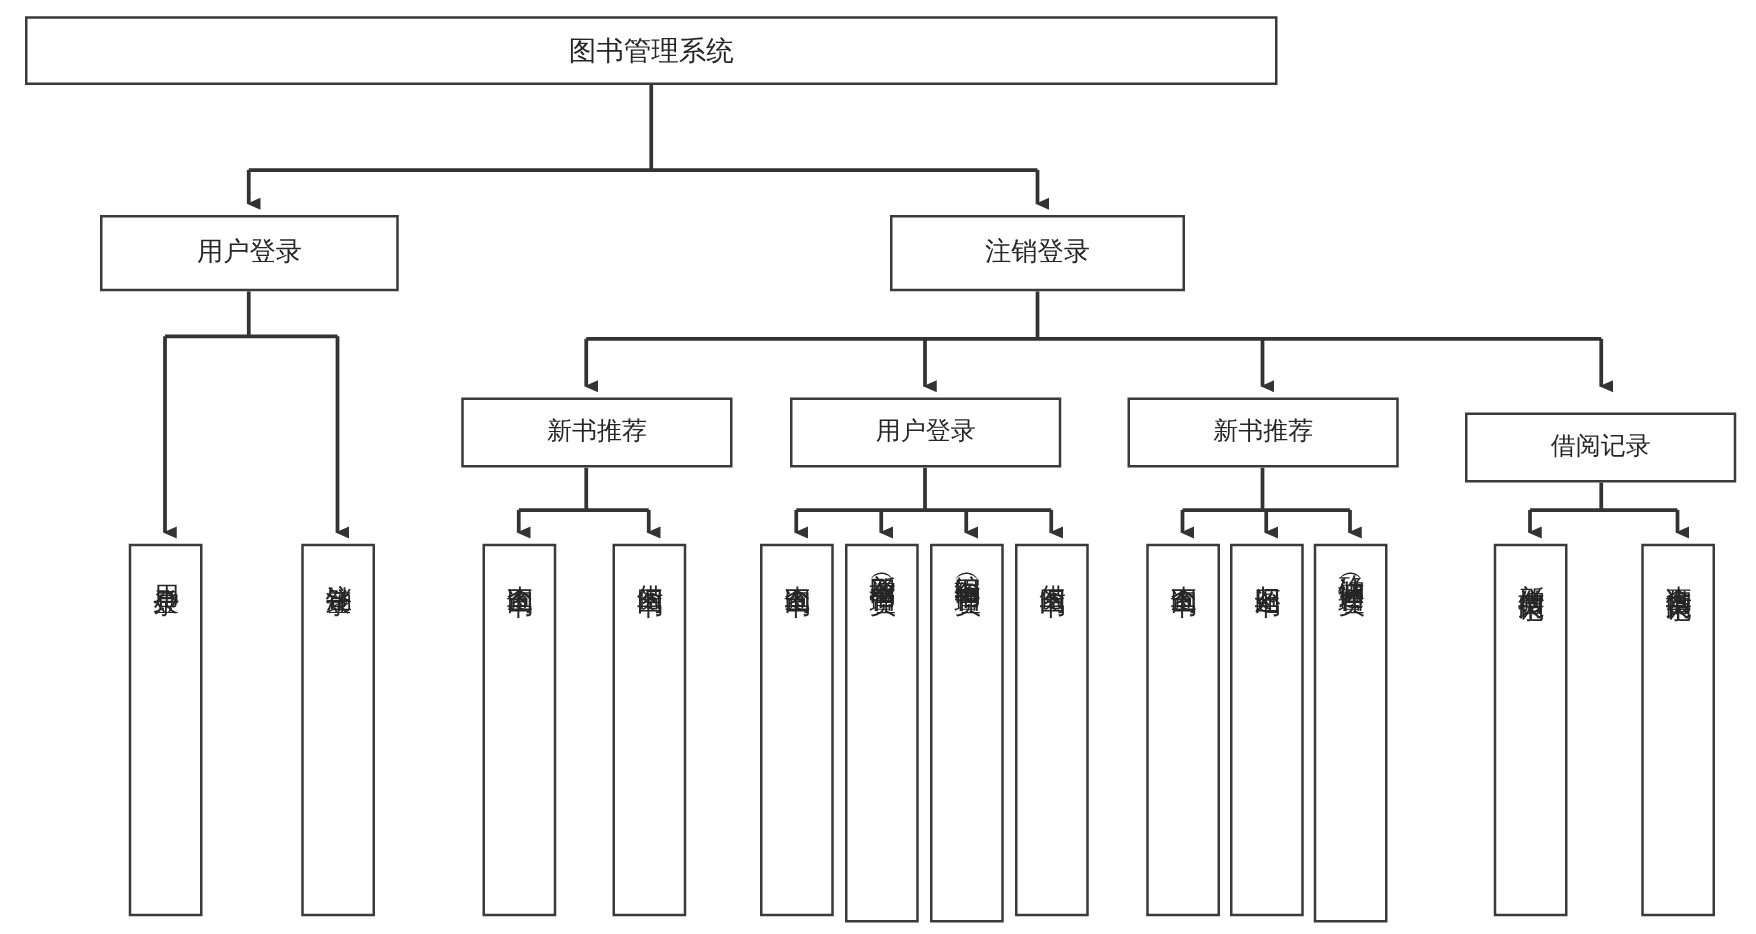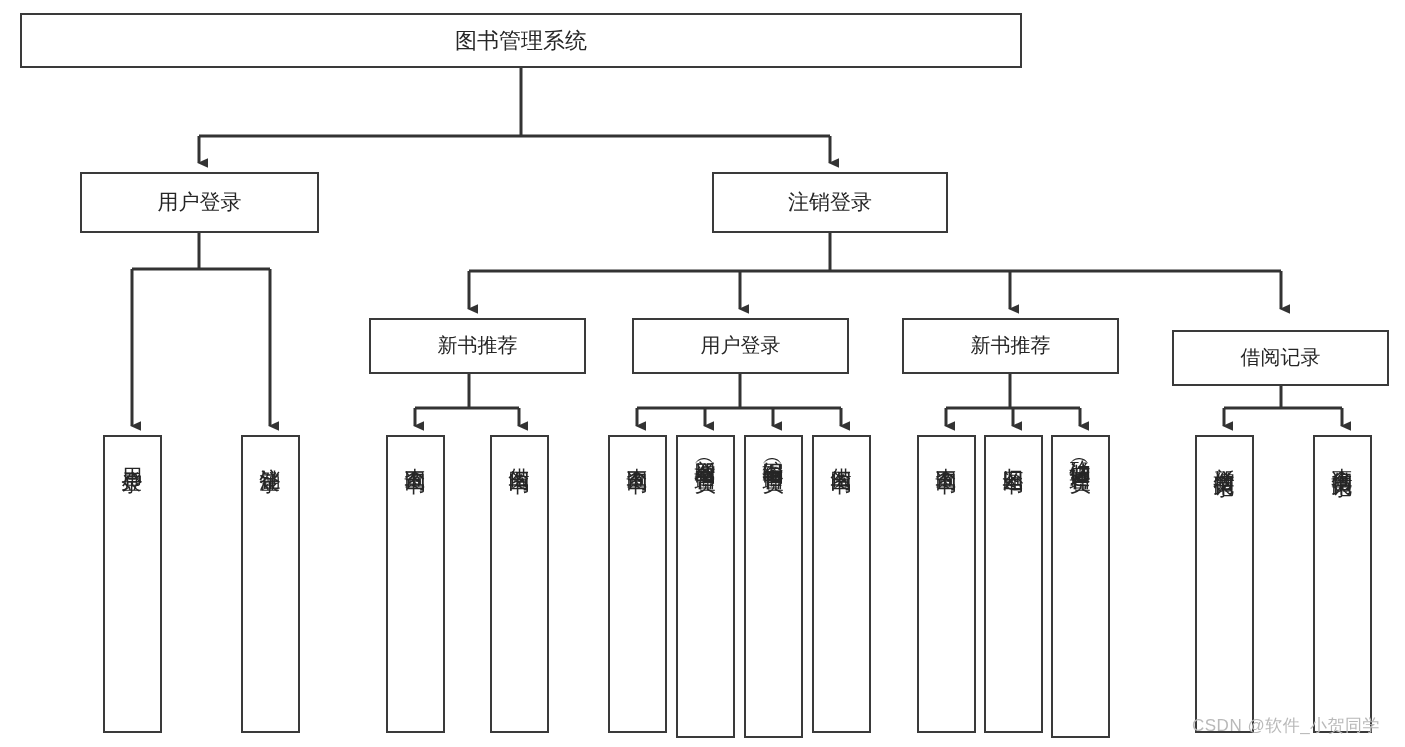--- a/index.html
+++ b/index.html
@@ -174,14 +174,13 @@
     <span class="lbl">确认归还（管理员）</span>
   </div>
 
   <div class="node leaf" style="left:1195px;top:435px;width:59px;height:298px;">
     <span class="lbl">新增借阅记录</span>
   </div>
   <div class="node leaf" style="left:1313px;top:435px;width:59px;height:298px;">
     <span class="lbl">查询借阅记录</span>
   </div>
 
-  <div id="watermark">CSDN @软件_小贺同学</div>
 </div>
 
 </body></html>

